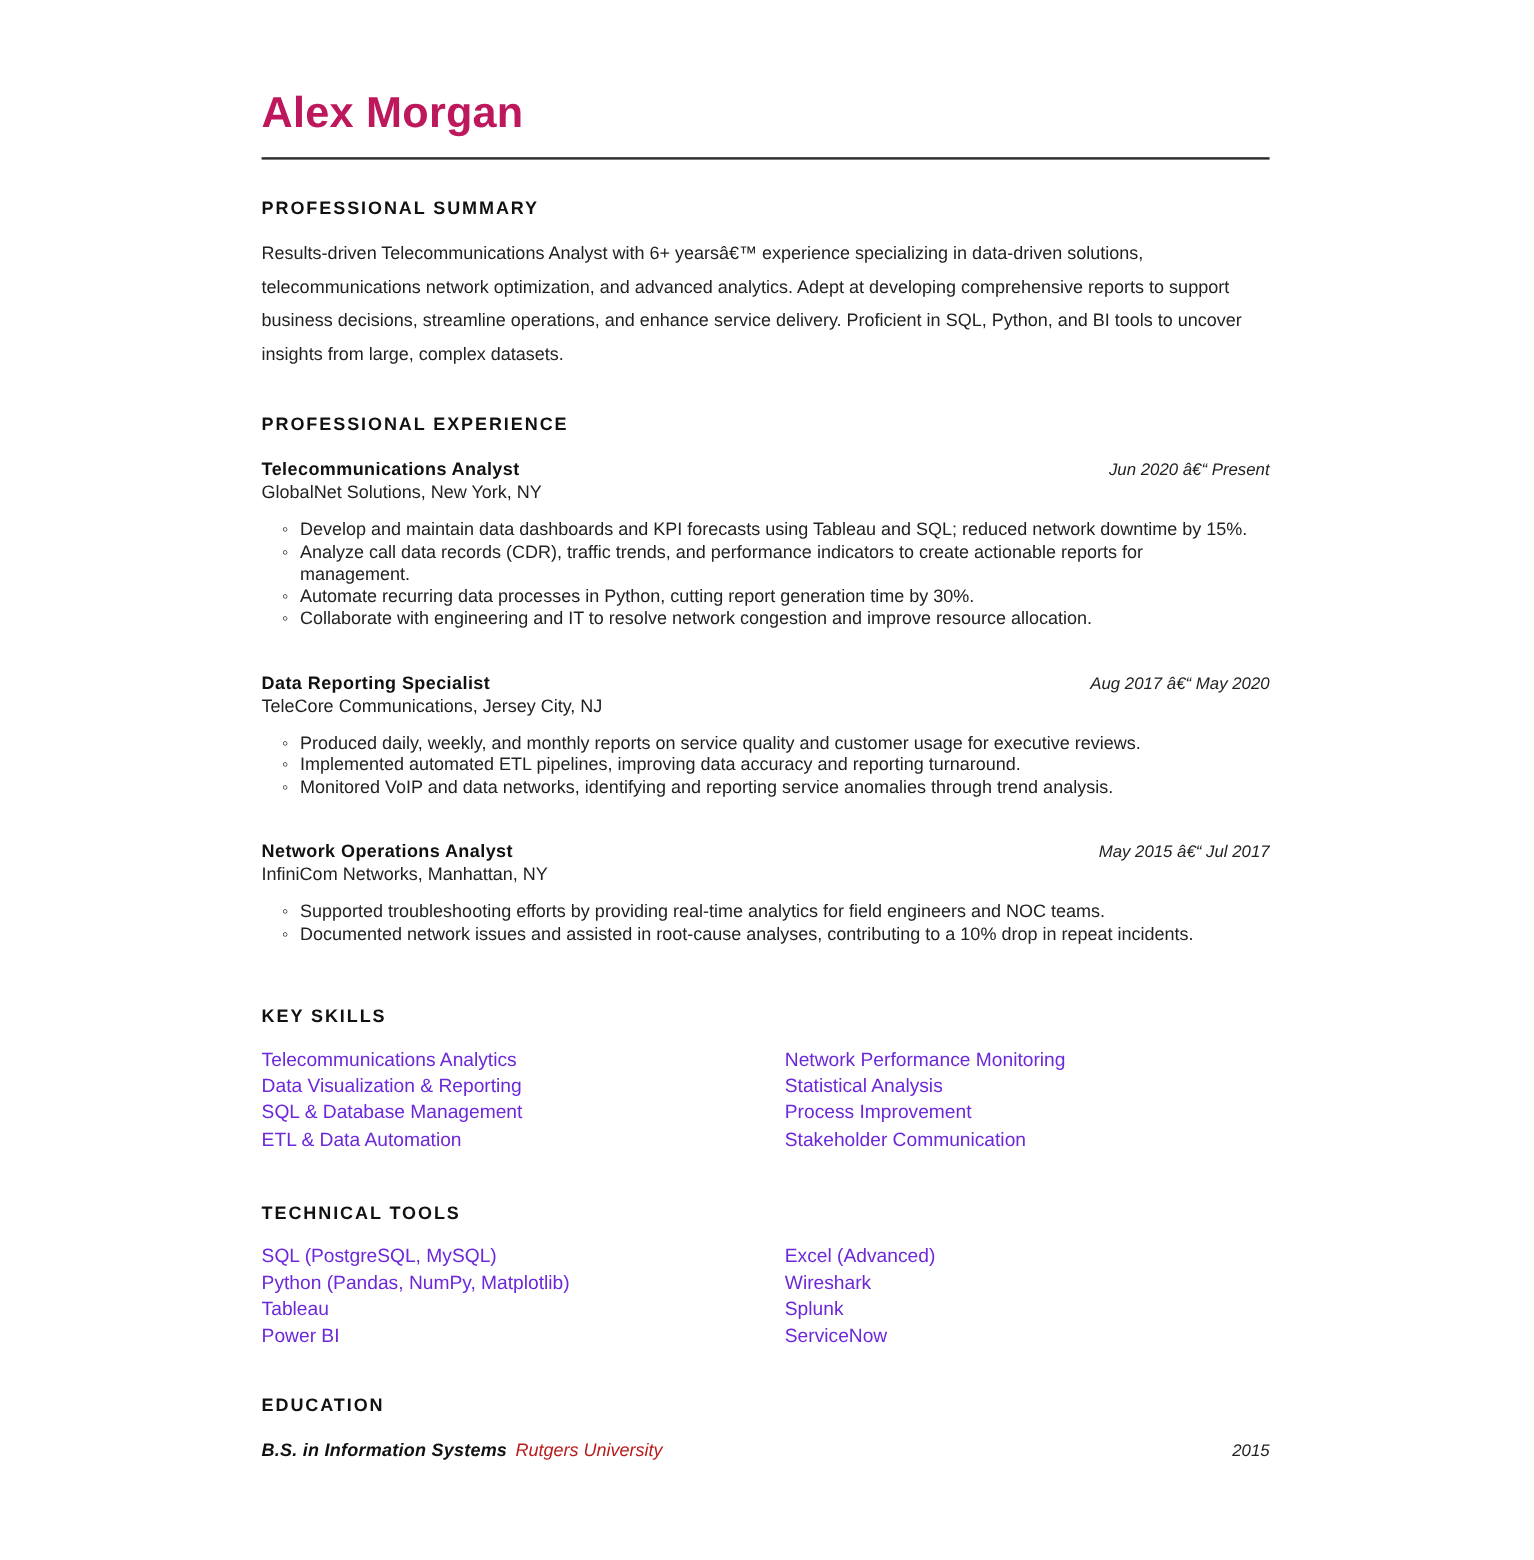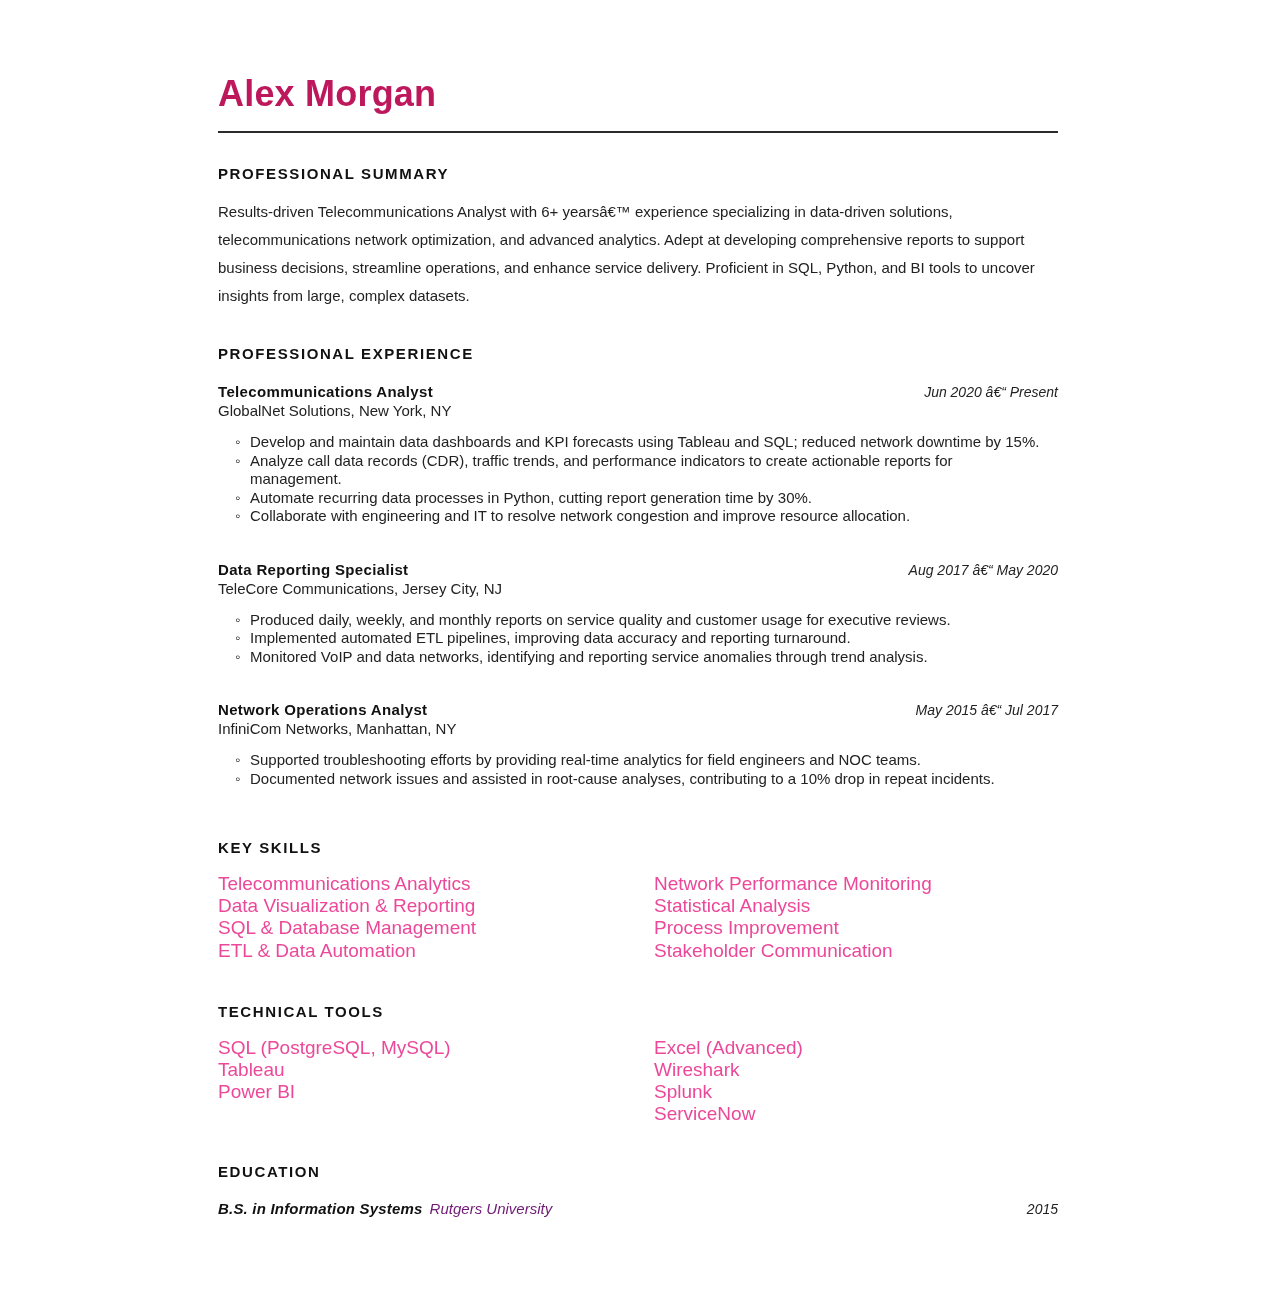--- a/index.html
+++ b/index.html
@@ -142,23 +142,23 @@
     padding-top: 17px;
     width: 840px;
   }
   .twocol .col {
     display: inline-block;
     vertical-align: top;
     width: 436px;
   }
   .twocol .col.right { width: 404px; }
   .twocol .row {
-    font-size: 19px;
+    font-size: 16px;
     line-height: 22.2px;
-    color: #ec4899;
+    color: #6d28d9;
     white-space: nowrap;
   }
 
   
   .edu-row {
     display: flex;
     align-items: baseline;
     justify-content: space-between;
     width: 840px;
     padding-top: 20px;
@@ -167,21 +167,21 @@
   .edu-degree {
     font-size: 15px;
     font-weight: bold;
     letter-spacing: 0.2px;
     color: #111111;
     font-style: italic;
   }
   .edu-school {
     font-size: 15px;
     font-style: italic;
-    color: #701a75;
+    color: #b91c1c;
     padding-left: 7px;
   }
   .edu-year {
     font-size: 14px;
     font-style: italic;
     color: #222222;
     white-space: nowrap;
   }
 </style>
 </head>
@@ -246,20 +246,21 @@
       </div><div class="col right">
         <div class="row">Network Performance Monitoring</div>
         <div class="row">Statistical Analysis</div>
         <div class="row">Process Improvement</div>
         <div class="row">Stakeholder Communication</div>
       </div></div>
 
     <h2 class="section-title sec-tools">TECHNICAL TOOLS</h2>
     <div class="twocol"><div class="col left">
         <div class="row">SQL (PostgreSQL, MySQL)</div>
+        <div class="row">Python (Pandas, NumPy, Matplotlib)</div>
         <div class="row">Tableau</div>
         <div class="row">Power BI</div>
       </div><div class="col right">
         <div class="row">Excel (Advanced)</div>
         <div class="row">Wireshark</div>
         <div class="row">Splunk</div>
         <div class="row">ServiceNow</div>
       </div></div>
 
     <h2 class="section-title sec-edu">EDUCATION</h2>

